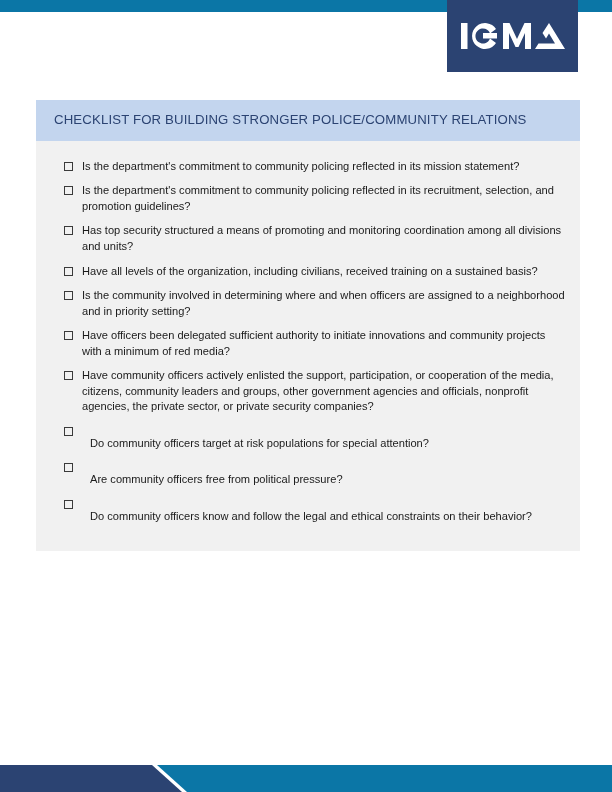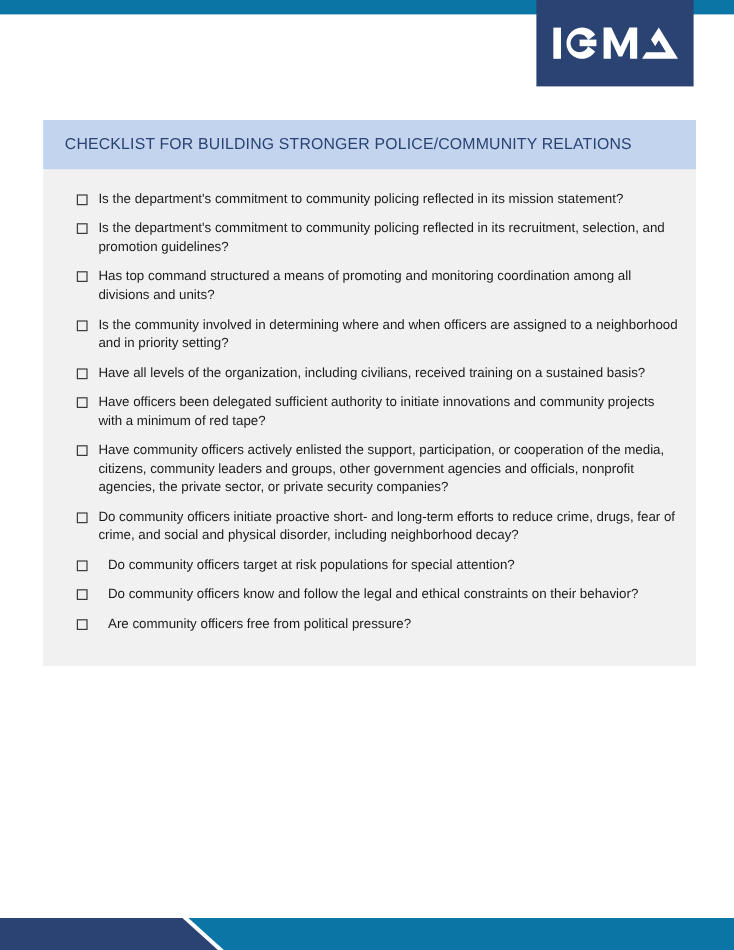--- a/index.html
+++ b/index.html
@@ -77,21 +77,21 @@
   .checklist {
     padding: 18px 15px 0 28px;
     margin: 0;
     list-style: none;
   }
   .check-item {
     display: flex;
     align-items: flex-start;
     margin-bottom: 9px;
   }
-  .check-item.gap-wide .check-label { padding-left: 8px; }
+  .check-item.gap-wide .check-label { padding-left: 8px; margin-top: 12px; }
 
   .checkbox {
     flex: 0 0 auto;
     width: 9px;
     height: 9px;
     border: 1px solid #3a3a3a;
     background: #f1f1f1;
     margin-top: 3px;
     margin-right: 9px;
     box-sizing: border-box;
@@ -157,53 +157,49 @@
       <li class="check-item">
         <span class="checkbox"></span>
         <span class="check-label">Is the department's commitment to community policing reflected in its mission statement?</span>
       </li>
       <li class="check-item">
         <span class="checkbox"></span>
         <span class="check-label">Is the department's commitment to community policing reflected in its recruitment, selection, and promotion guidelines?</span>
       </li>
       <li class="check-item">
         <span class="checkbox"></span>
-        <span class="check-label">Has top command structured a means of promoting and monitoring coordination among all divisions and units?</span>
+        <span class="check-label">Has top security structured a means of promoting and monitoring coordination among all divisions and units?</span>
+      </li>
+      <li class="check-item">
+        <span class="checkbox"></span>
+        <span class="check-label">Have all levels of the organization, including civilians, received training on a sustained basis?</span>
       </li>
       <li class="check-item">
         <span class="checkbox"></span>
         <span class="check-label">Is the community involved in determining where and when officers are assigned to a neighborhood and in priority setting?</span>
       </li>
       <li class="check-item">
         <span class="checkbox"></span>
-        <span class="check-label">Have all levels of the organization, including civilians, received training on a sustained basis?</span>
-      </li>
-      <li class="check-item">
-        <span class="checkbox"></span>
-        <span class="check-label">Have officers been delegated sufficient authority to initiate innovations and community projects with a minimum of red tape?</span>
+        <span class="check-label">Have officers been delegated sufficient authority to initiate innovations and community projects with a minimum of red media?</span>
       </li>
       <li class="check-item">
         <span class="checkbox"></span>
         <span class="check-label">Have community officers actively enlisted the support, participation, or cooperation of the media, citizens, community leaders and groups, other government agencies and officials, nonprofit agencies, the private sector, or private security companies?</span>
       </li>
-      <li class="check-item">
-        <span class="checkbox"></span>
-        <span class="check-label">Do community officers initiate proactive short- and long-term efforts to reduce crime, drugs, fear of crime, and social and physical disorder, including neighborhood decay?</span>
-      </li>
       <li class="check-item gap-wide">
         <span class="checkbox"></span>
         <span class="check-label">Do community officers target at risk populations for special attention?</span>
       </li>
       <li class="check-item gap-wide">
         <span class="checkbox"></span>
+        <span class="check-label">Are community officers free from political pressure?</span>
+      </li>
+      <li class="check-item gap-wide">
+        <span class="checkbox"></span>
         <span class="check-label">Do community officers know and follow the legal and ethical constraints on their behavior?</span>
-      </li>
-      <li class="check-item gap-wide">
-        <span class="checkbox"></span>
-        <span class="check-label">Are community officers free from political pressure?</span>
       </li>
     </ul>
 
 </div>
 
 <div class="footer">
   <div class="footer-teal"></div>
   <div class="footer-navy"></div>
 </div>
 

